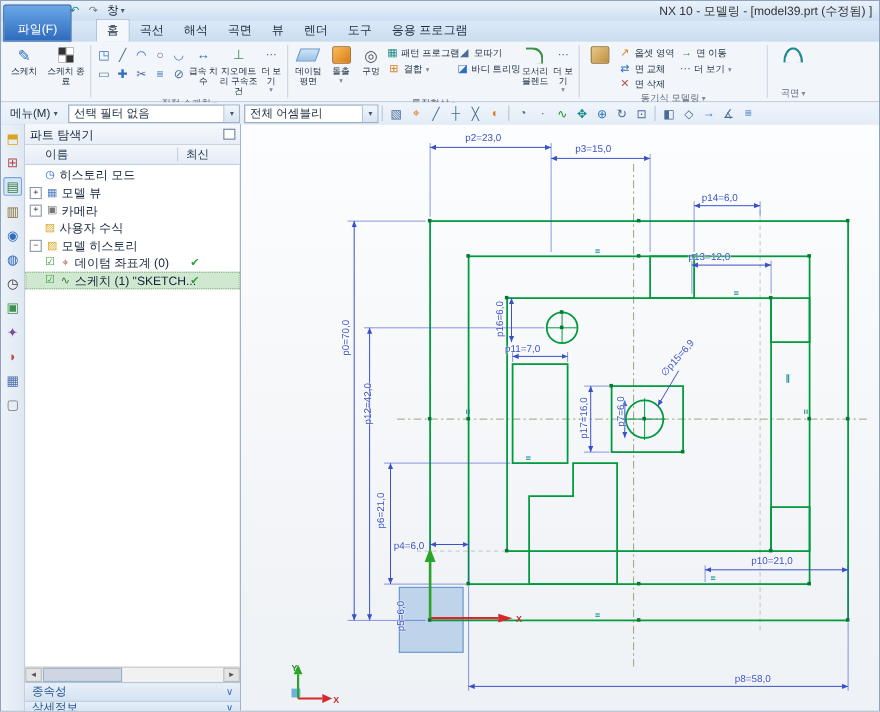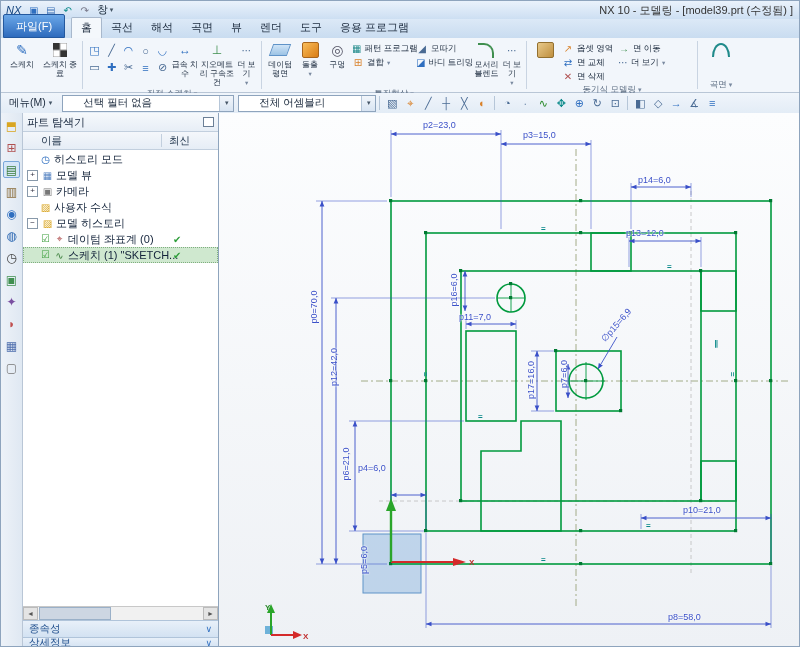--- a/index.html
+++ b/index.html
@@ -13,21 +13,21 @@
     display:flex;align-items:center;font-size:11px;color:#222;}
   .brand{font-weight:normal;font-style:italic;color:#16457e;margin:0 4px 0 5px;text-align:center;}
   .qico{width:15px;height:13px;display:inline-flex;align-items:center;justify-content:center;
     font-size:10px;color:#2f6fc0;margin:0 1px;border-radius:2px;}
   .winmenu{font-size:10.5px;margin-left:4px;color:#123;display:flex;align-items:center;gap:2px;}
   .ttl{flex:1;text-align:right;padding-right:8px;font-size:11px;color:#333;white-space:nowrap;overflow:hidden;}
 
   
   .tabrow{position:absolute;left:0;top:18px;width:800px;height:19px;
     background:linear-gradient(#dce9f7,#c9dcf0);display:flex;align-items:flex-end;font-size:11px;}
-  .filebtn{background:linear-gradient(#6aa7e8,#2e6bbd);color:#fff;padding:4px 12px 3px;margin:0 6px 0 2px;
+  .filebtn{background:linear-gradient(#6aa7e8,#2e6bbd);color:#fff;padding:14px 12px 3px;margin:0 22px 0 2px;
     border:1px solid #23589e;border-radius:2px 2px 0 0;font-size:11px;}
   .tab{padding:2px 9px 3px;color:#1b2a3d;}
   .tab.active{background:#f4f8fc;border:1px solid #a8b8cc;border-bottom:none;border-radius:2px 2px 0 0;}
 
   
   .ribbon{position:absolute;left:0;top:37px;width:800px;height:55px;background:#f2f6fb;
     border-bottom:1px solid #b9c6d6;display:flex;align-items:stretch;padding:1px 0;box-sizing:border-box;}
   .rsep{width:1px;background:#c9d4e2;margin:2px 1px;}
   .rgroup{display:flex;flex-direction:column;}
   .rg-body{flex:1;display:flex;align-items:stretch;padding:1px 2px;}
@@ -47,21 +47,21 @@
   .cube-tan{background:linear-gradient(135deg,#e8c98a,#bf8f3e);border:1px solid #93702f;border-radius:2px;width:15px;height:14px;}
   .plane-ico{width:16px;height:10px;background:linear-gradient(#cfe4f7,#9cc3e5);border:1px solid #5f93c8;transform:skewX(-20deg);}
   .blend-ico{width:14px;height:13px;border:2px solid #3f8f4f;border-radius:0 10px 0 0;border-left:none;border-bottom:none;}
   .surf-ico{width:16px;height:12px;border:2px solid #1f8a8a;border-radius:50% 50% 0 0/100% 100% 0 0;border-bottom:none;}
 
   
   .toolbar2{position:absolute;left:0;top:92px;width:800px;height:20px;background:linear-gradient(#f0f5fb,#e3ecf6);
     border-bottom:1px solid #aebfd4;display:flex;align-items:center;font-size:10.5px;color:#1b2a3d;}
   .menu-btn{display:flex;align-items:center;gap:3px;padding:1px 6px;margin-left:2px;}
   .combo{height:15px;background:#fff;border:1px solid #8ea4bd;display:flex;align-items:center;
-    font-size:10.5px;padding-left:20px;margin-left:4px;position:relative;}
+    font-size:10.5px;padding-left:4px;margin-left:4px;position:relative;}
   .combo .cararea{margin-left:auto;width:13px;height:100%;background:linear-gradient(#f2f6fb,#d8e4f2);
     border-left:1px solid #b6c6d8;display:flex;align-items:center;justify-content:center;font-size:7px;color:#456;}
   .tsep{width:1px;height:14px;background:#b6c6d8;margin:0 3px;}
   .tico{width:17px;height:16px;display:inline-flex;align-items:center;justify-content:center;
     font-size:11px;color:#4a6b94;margin:0 0.5px;border-radius:2px;}
 
   
   .main{position:absolute;left:0;top:112px;width:800px;height:535px;display:flex;}
   .sidestrip{width:22px;background:linear-gradient(90deg,#edf2f8,#dfe8f2);border-right:1px solid #b9c6d6;
     display:flex;flex-direction:column;align-items:center;padding-top:4px;gap:5px;box-sizing:border-box;}
@@ -571,21 +571,21 @@
           <text class="axl" x="84" y="526" fill="#c03030">X</text>
           <text class="axl" x="46" y="497" fill="#2a8a2a">Y</text>
         </g>
       </svg>
 
       <span class="dimlbl" style="left:204px;top:7px">p2=23,0</span>
       <span class="dimlbl" style="left:304px;top:17px">p3=15,0</span>
       <span class="dimlbl" style="left:419px;top:62px">p14=6,0</span>
       <span class="dimlbl" style="left:407px;top:115px">p13=12,0</span>
       <span class="dimlbl" style="left:240px;top:199px">p11=7,0</span>
-      <span class="dimlbl" style="left:139px;top:350px">p4=6,0</span>
+      <span class="dimlbl" style="left:139px;top:378px">p4=6,0</span>
       <span class="dimlbl" style="left:464px;top:392px">p10=21,0</span>
       <span class="dimlbl" style="left:449px;top:499px">p8=58,0</span>
       <span class="dimlbl rot" style="left:79px;top:189px">p0=70,0</span>
       <span class="dimlbl rot" style="left:96px;top:249px">p12=42,0</span>
       <span class="dimlbl rot" style="left:219px;top:172px">p16=6,0</span>
       <span class="dimlbl rot" style="left:293px;top:262px">p17=16,0</span>
       <span class="dimlbl rot" style="left:331px;top:256px">p7=6,0</span>
       <span class="dimlbl rot" style="left:111px;top:346px">p6=21,0</span>
       <span class="dimlbl rot" style="left:131px;top:442px">p5=6,0</span>
       <span class="dimlbl rot49" style="left:377px;top:207px">∅p15=6,9</span>

